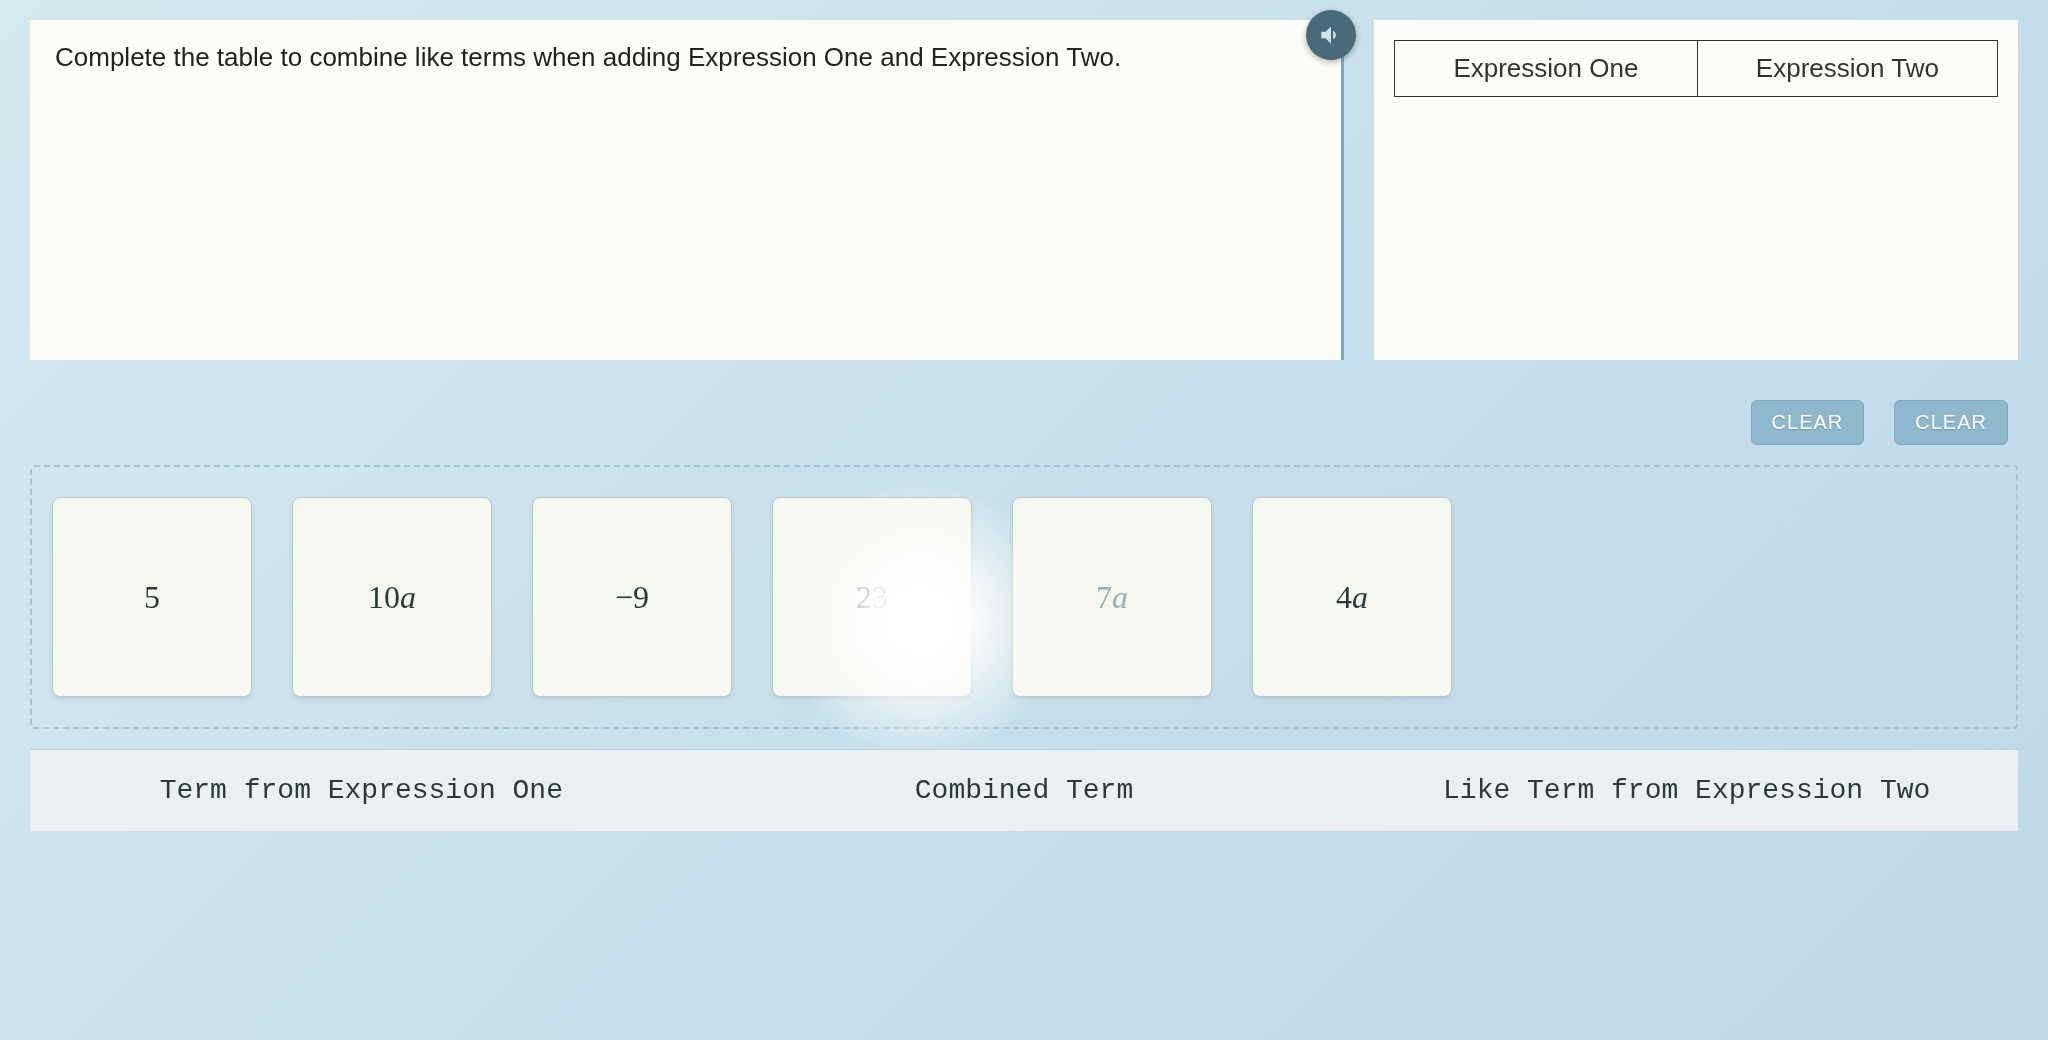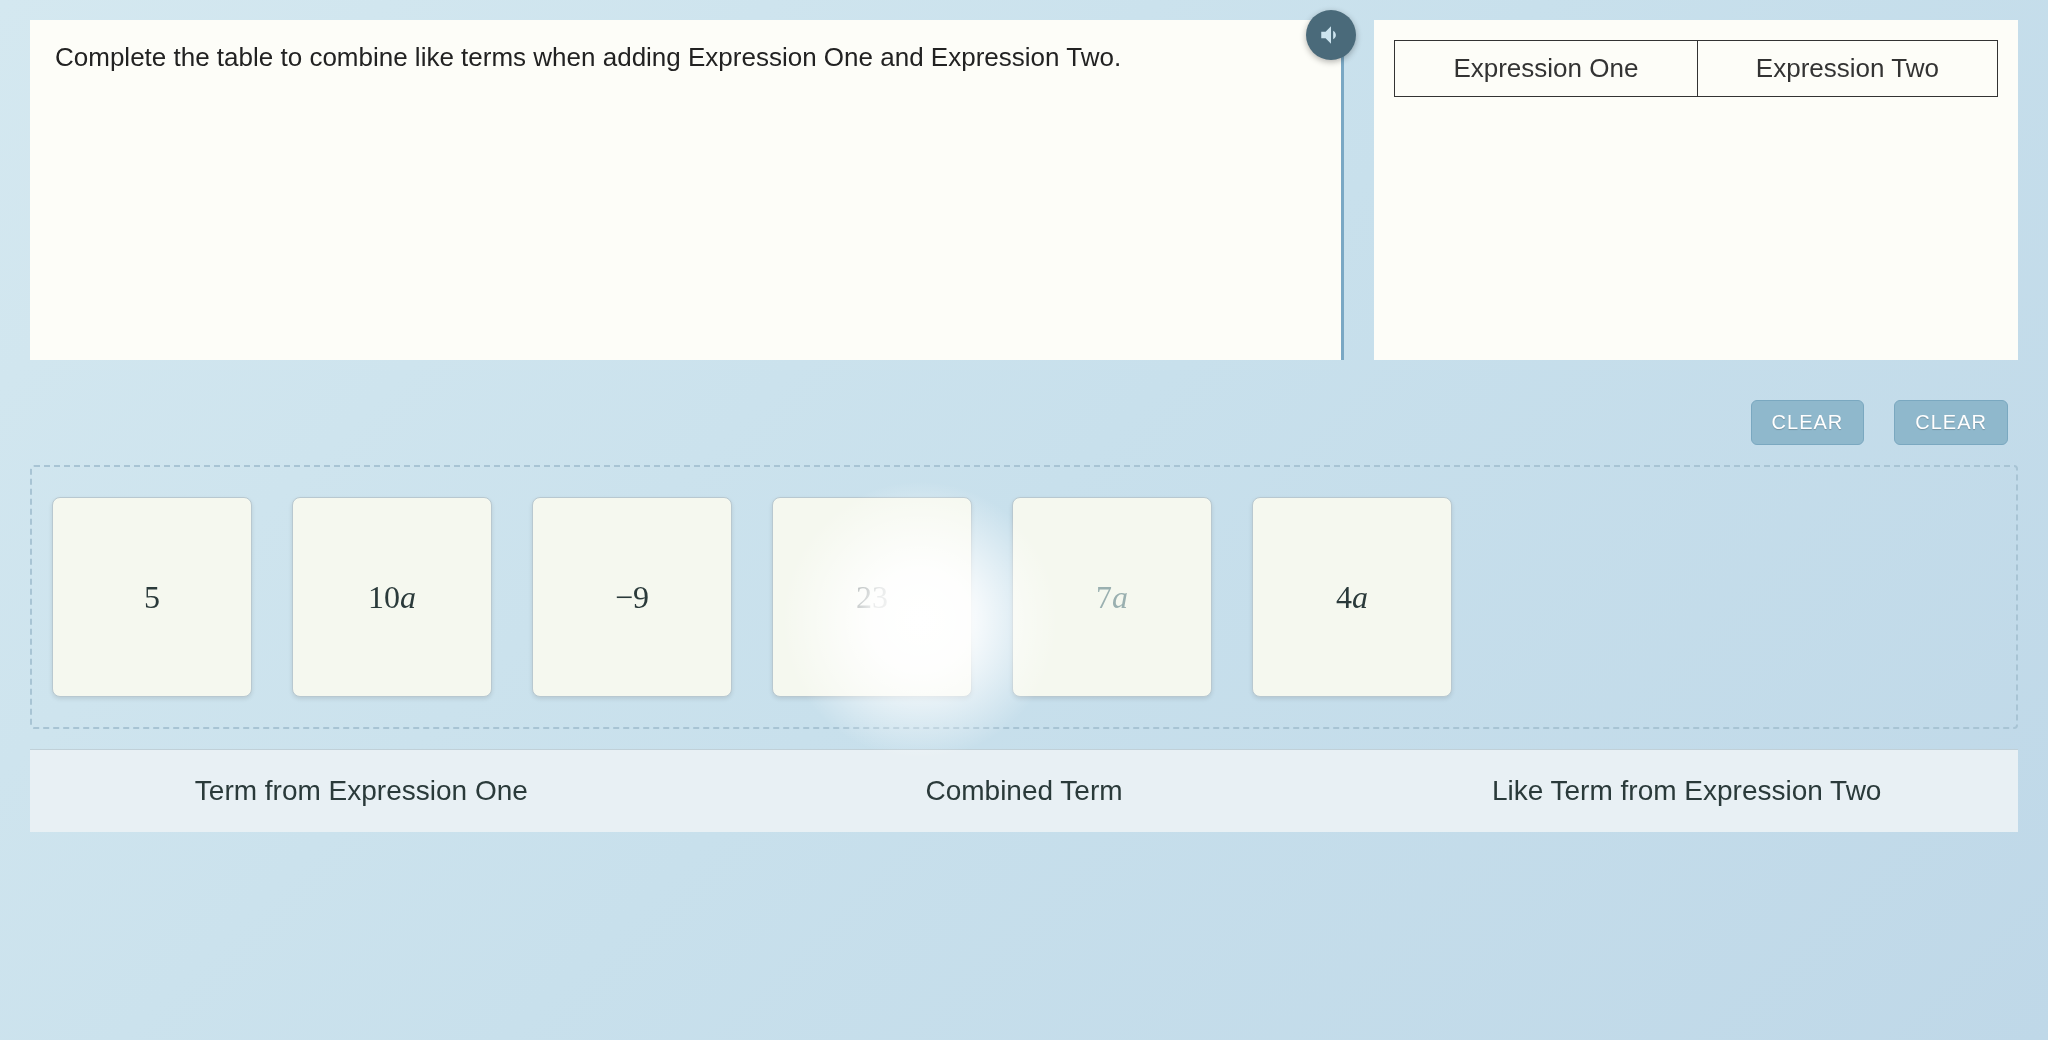--- a/index.html
+++ b/index.html
@@ -119,20 +119,21 @@
       cursor: move;
       box-shadow: 0 2px 4px rgba(0,0,0,0.1);
     }
     .tile.faded {
       color: #9ab0b0;
     }
     .answer-table {
       margin: 20px 30px 0;
       display: flex;
       width: calc(100% - 60px);
+      font-family: Liberation Mono, monospace;
     }
     .answer-col {
       flex: 1;
       text-align: center;
       padding: 25px 20px;
       font-size: 28px;
       color: #2a3a3a;
       background: #e8f0f4;
       border-top: 1px solid #c0d0d8;
     }

